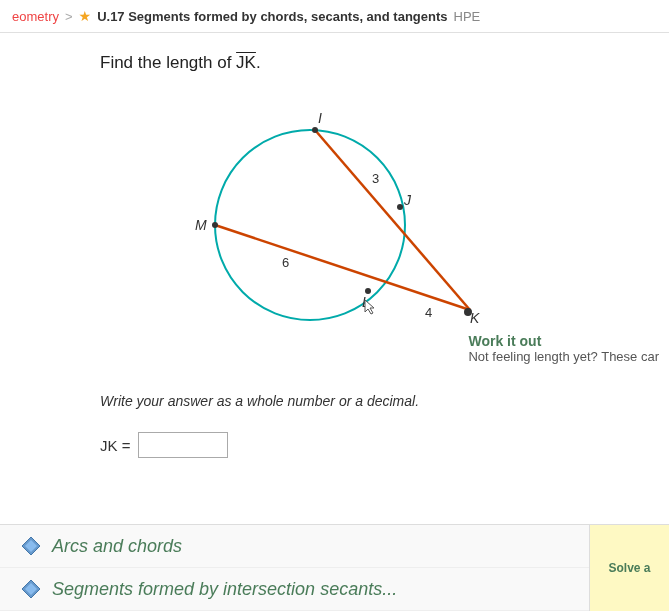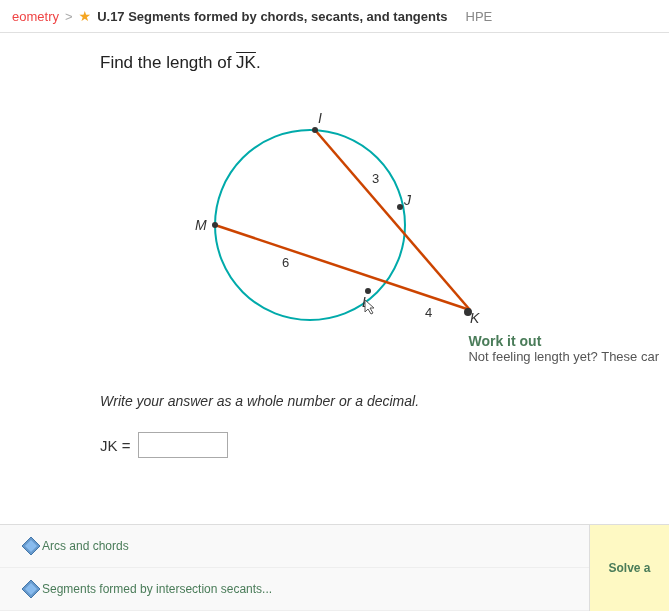--- a/index.html
+++ b/index.html
@@ -25,21 +25,21 @@
     .breadcrumb-bar .star-icon {
       color: #f5a623;
       font-size: 14px;
     }
     .breadcrumb-bar .title {
       font-weight: 600;
       color: #333;
     }
     .breadcrumb-bar .hpe-label {
       color: #888;
-      margin-left: 12px;
+      margin-left: 0;
     }
     .breadcrumb-bar .sep {
       color: #aaa;
     }
     .breadcrumb-bar .geo-link {
       color: #ef4444;
     }
 
     
     .main-content {
@@ -132,24 +132,26 @@
       bottom: 0;
       left: 0;
       right: 0;
       border-top: 1px solid #ddd;
       background: #f9f9f9;
     }
     .bottom-bar-item {
       display: flex;
       align-items: center;
       padding: 10px 20px;
+      gap: 10px;
       border-bottom: 1px solid #eee;
-      font-size: 12px;
+      font-size: 18px;
       color: #4a7c59;
       cursor: pointer;
+      font-style: italic;
     }
     .bottom-bar-item:last-child {
       border-bottom: none;
     }
     .diamond-icon {
       width: 22px;
       height: 22px;
       flex-shrink: 0;
     }
     .bottom-bar-right {

